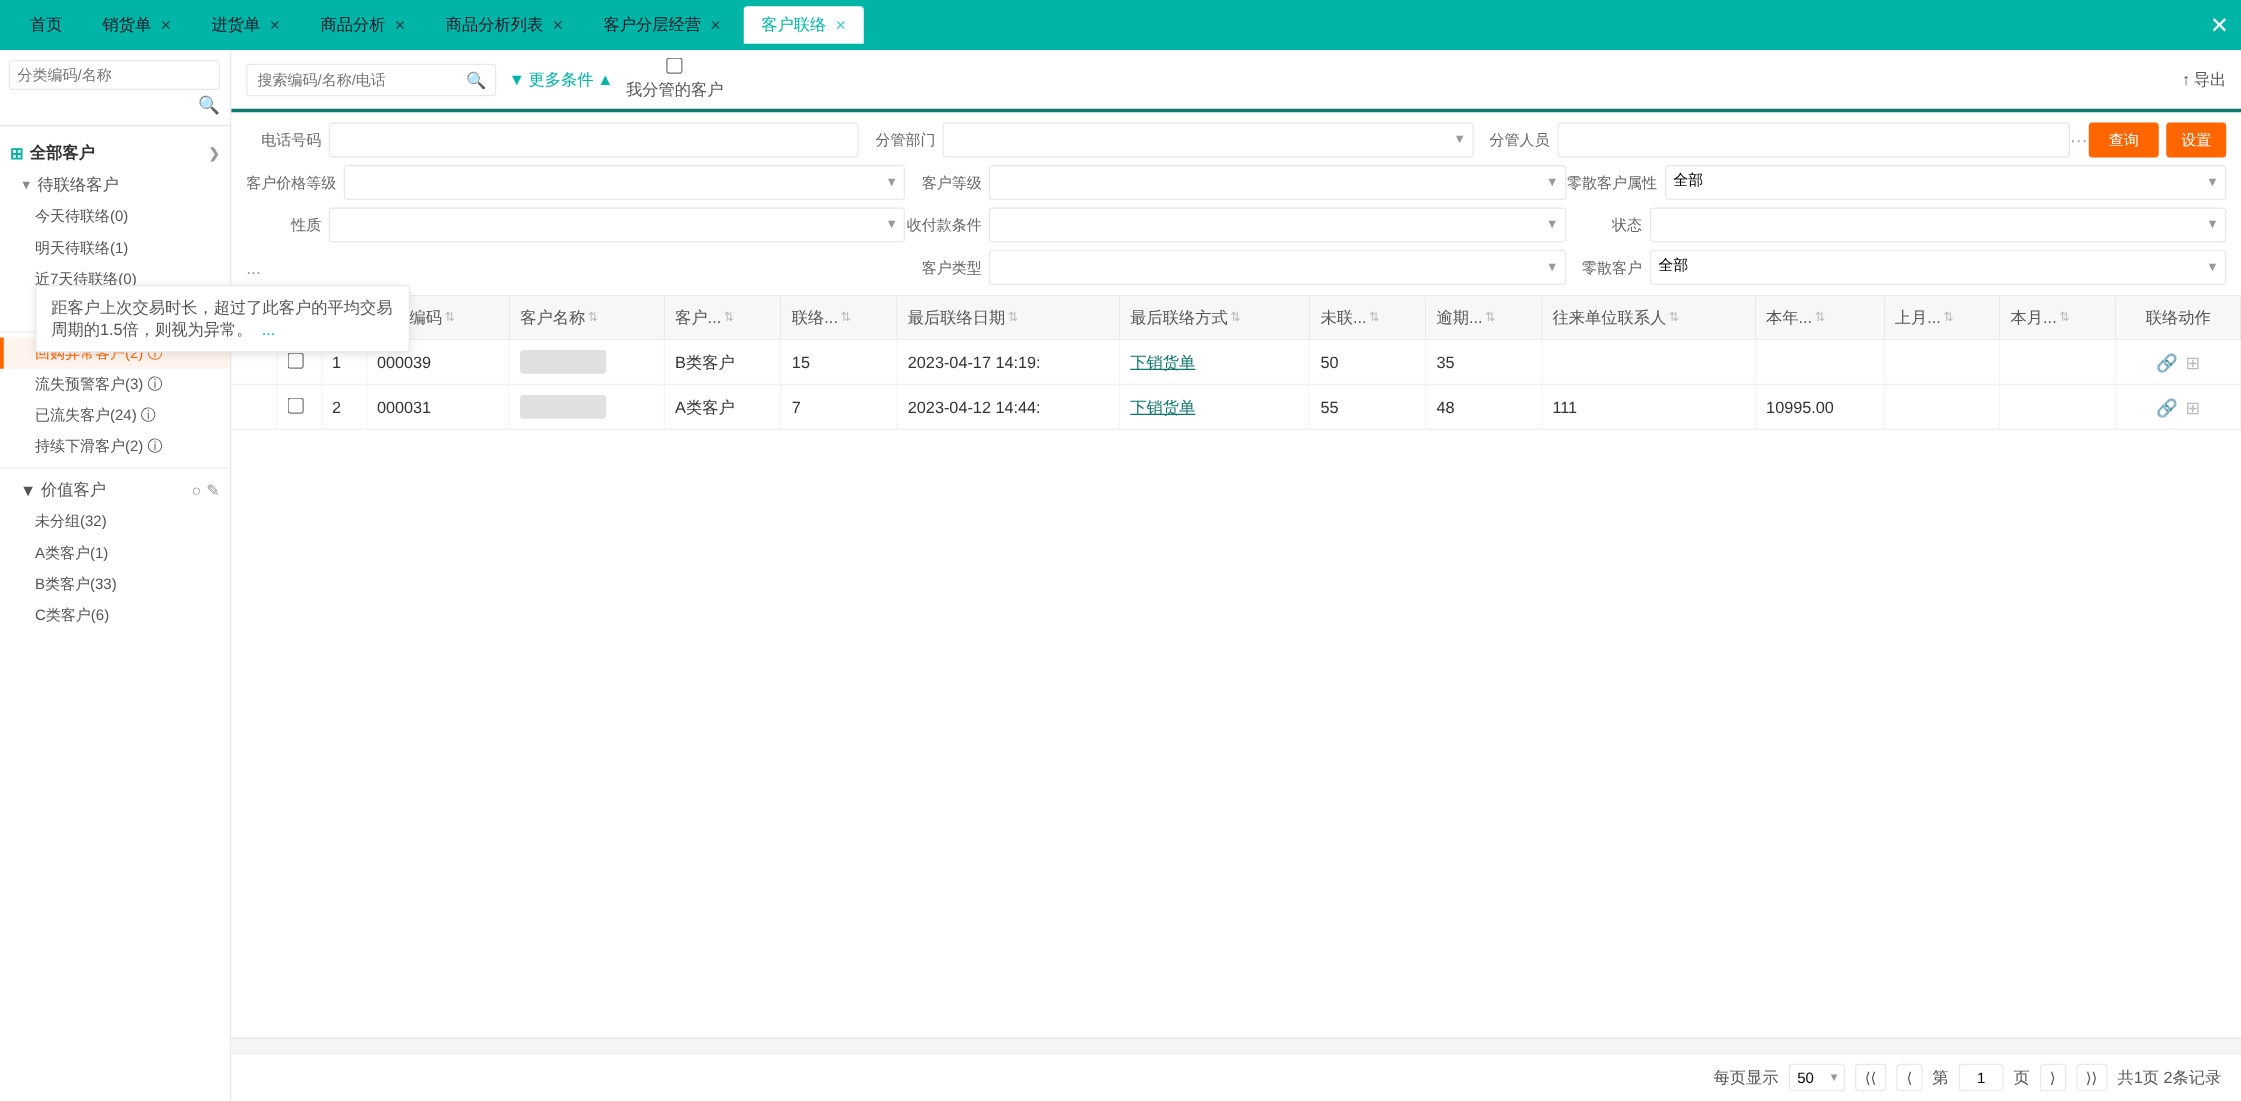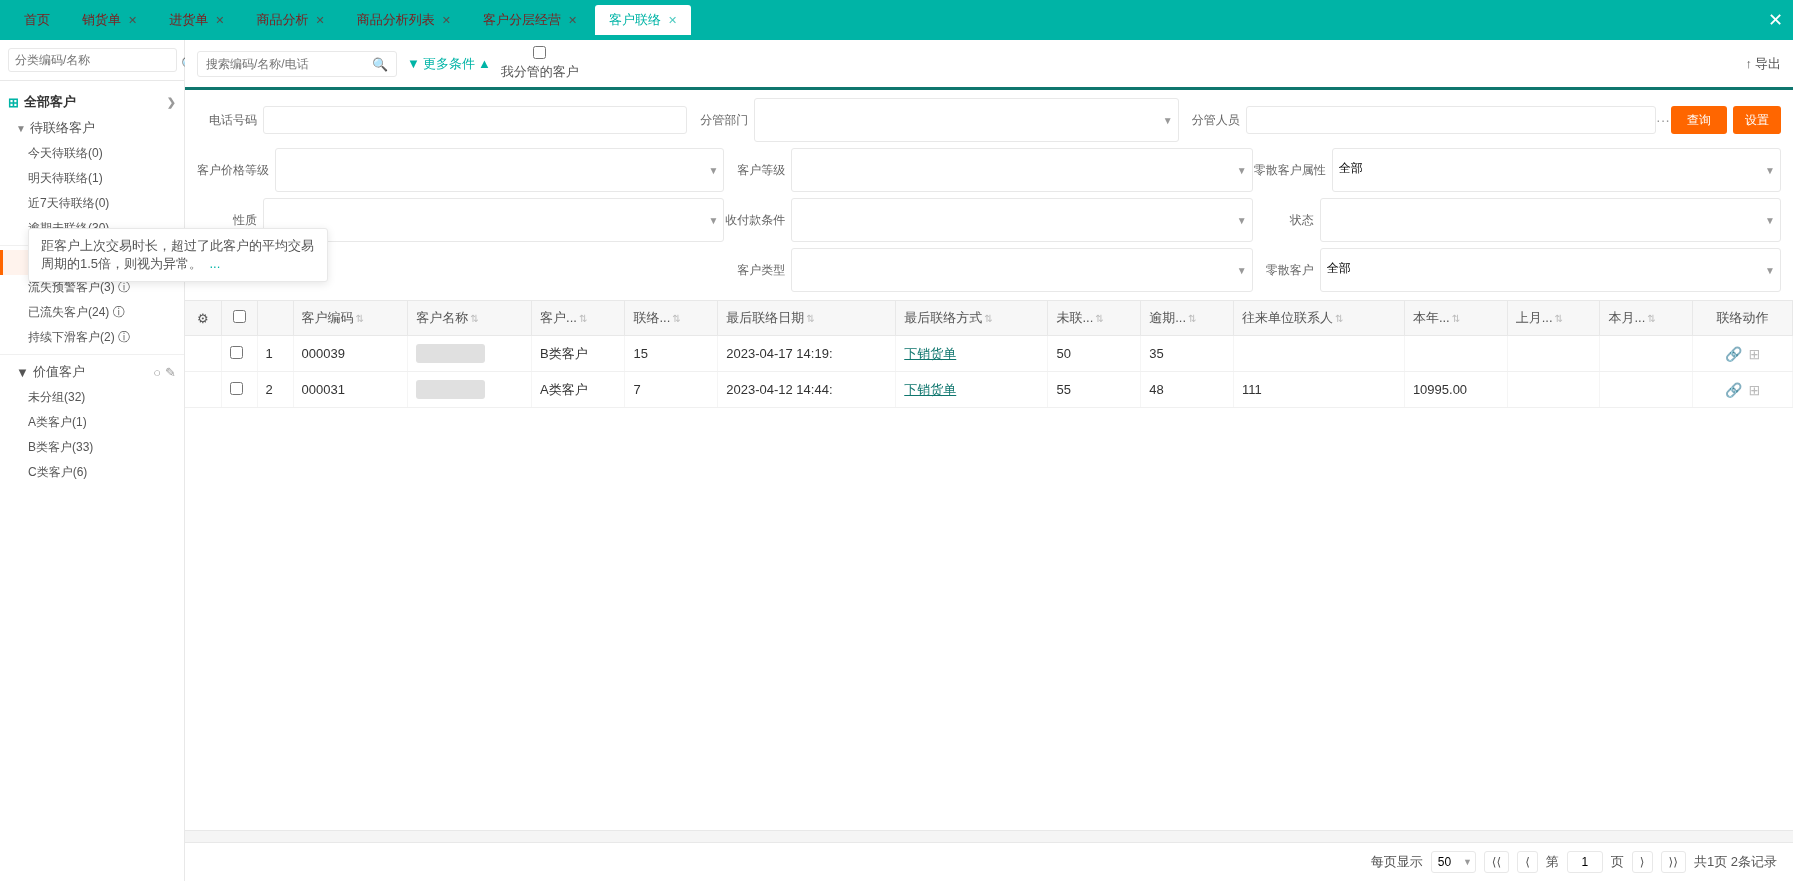--- a/index.html
+++ b/index.html
@@ -11,21 +11,21 @@
       height: 40px;
       display: flex;
       align-items: center;
       padding: 0 10px;
       color: white;
       gap: 4px;
       position: relative;
     }
     .nav-tab {
       padding: 6px 14px;
-      color: #7f1d1d;
+      color: #0f172a;
       cursor: pointer;
       font-size: 13px;
       display: flex;
       align-items: center;
       gap: 4px;
       white-space: nowrap;
       border-radius: 3px;
     }
     .nav-tab.active {
       background: white;
@@ -61,20 +61,21 @@
       display: flex;
       flex-direction: column;
       flex-shrink: 0;
     }
     .sidebar-search {
       padding: 8px;
       border-bottom: 1px solid #e8e8e8;
       display: flex;
       align-items: flex-end;
       gap: 4px;
+      flex-direction: column;
     }
     .sidebar-search input {
       flex: 1;
       border: 1px solid #e8e8e8;
       border-radius: 3px;
       padding: 4px 6px;
       font-size: 12px;
       outline: none;
     }
     .sidebar-search .search-btn {
@@ -237,21 +238,21 @@
       flex: 1;
       position: relative;
     }
     .filter-select-wrap select {
       width: 100%;
       border: 1px solid #e8e8e8;
       border-radius: 3px;
       padding: 0 20px 4px 6px;
       font-size: 12px;
       outline: none;
-      height: 44px;
+      height: 28px;
       appearance: none;
       background: white;
     }
     .filter-select-wrap .chevron {
       position: absolute;
       right: 6px;
       top: 50%;
       transform: translateY(-50%);
       font-size: 10px;
       color: #999;

